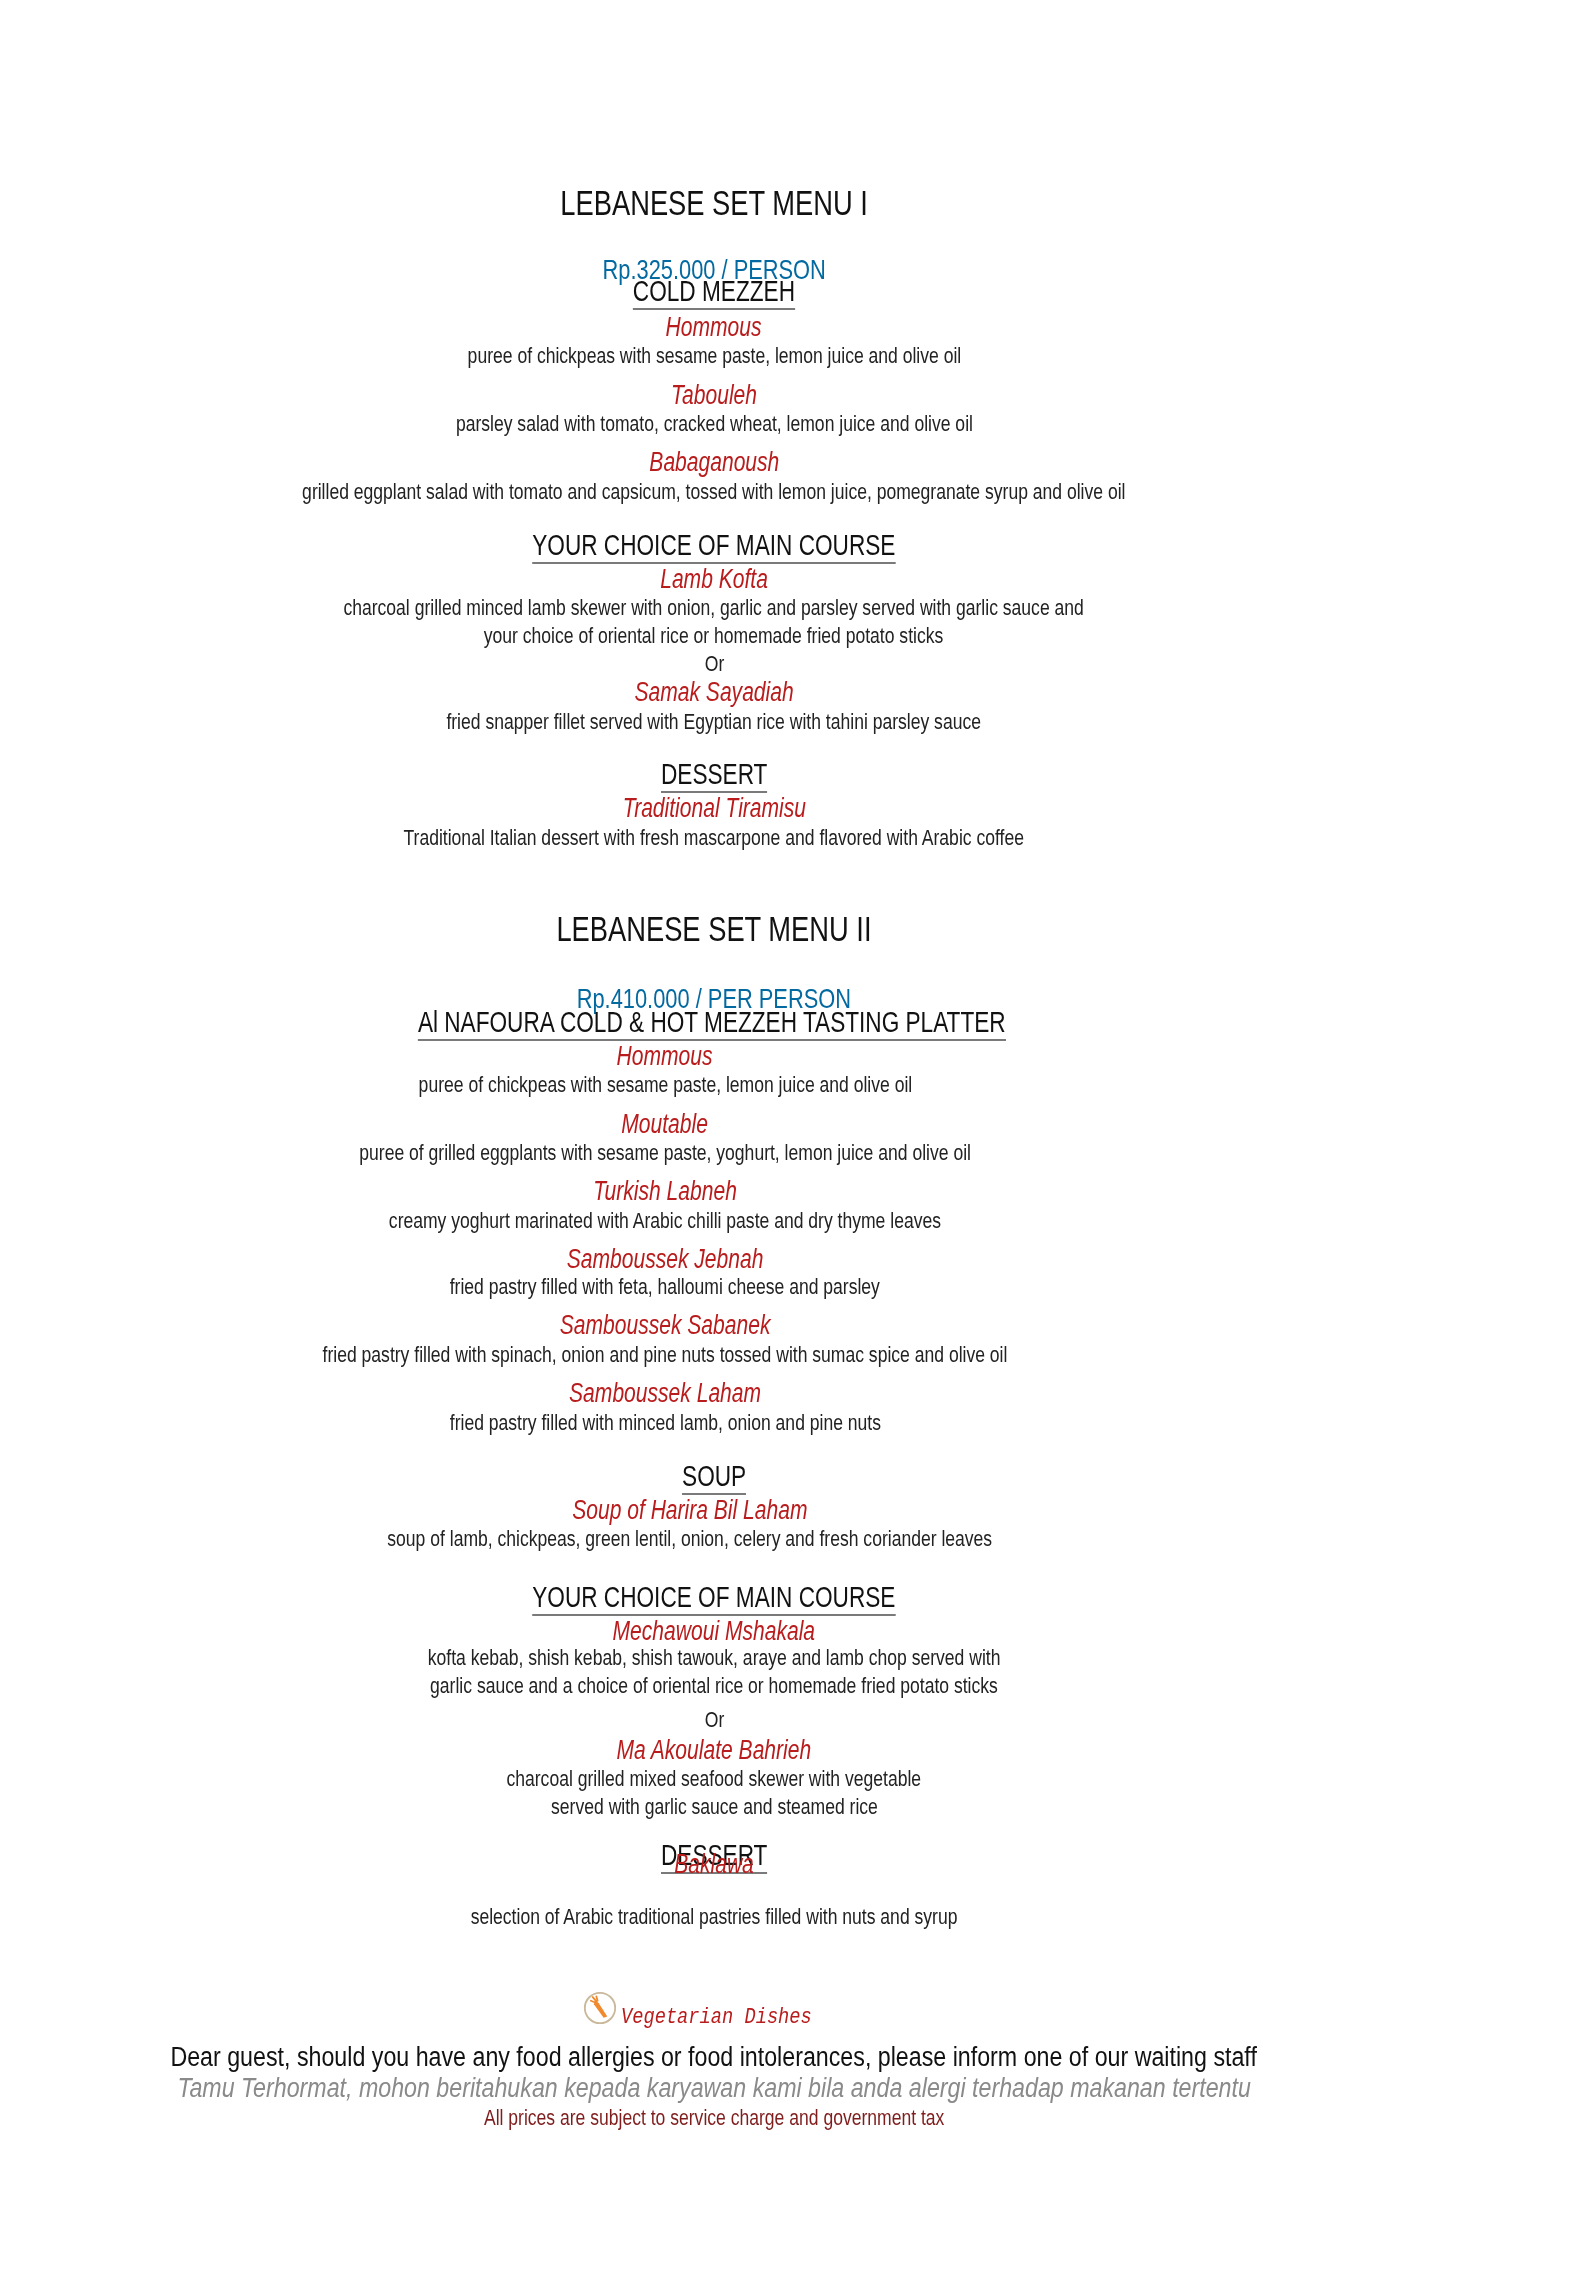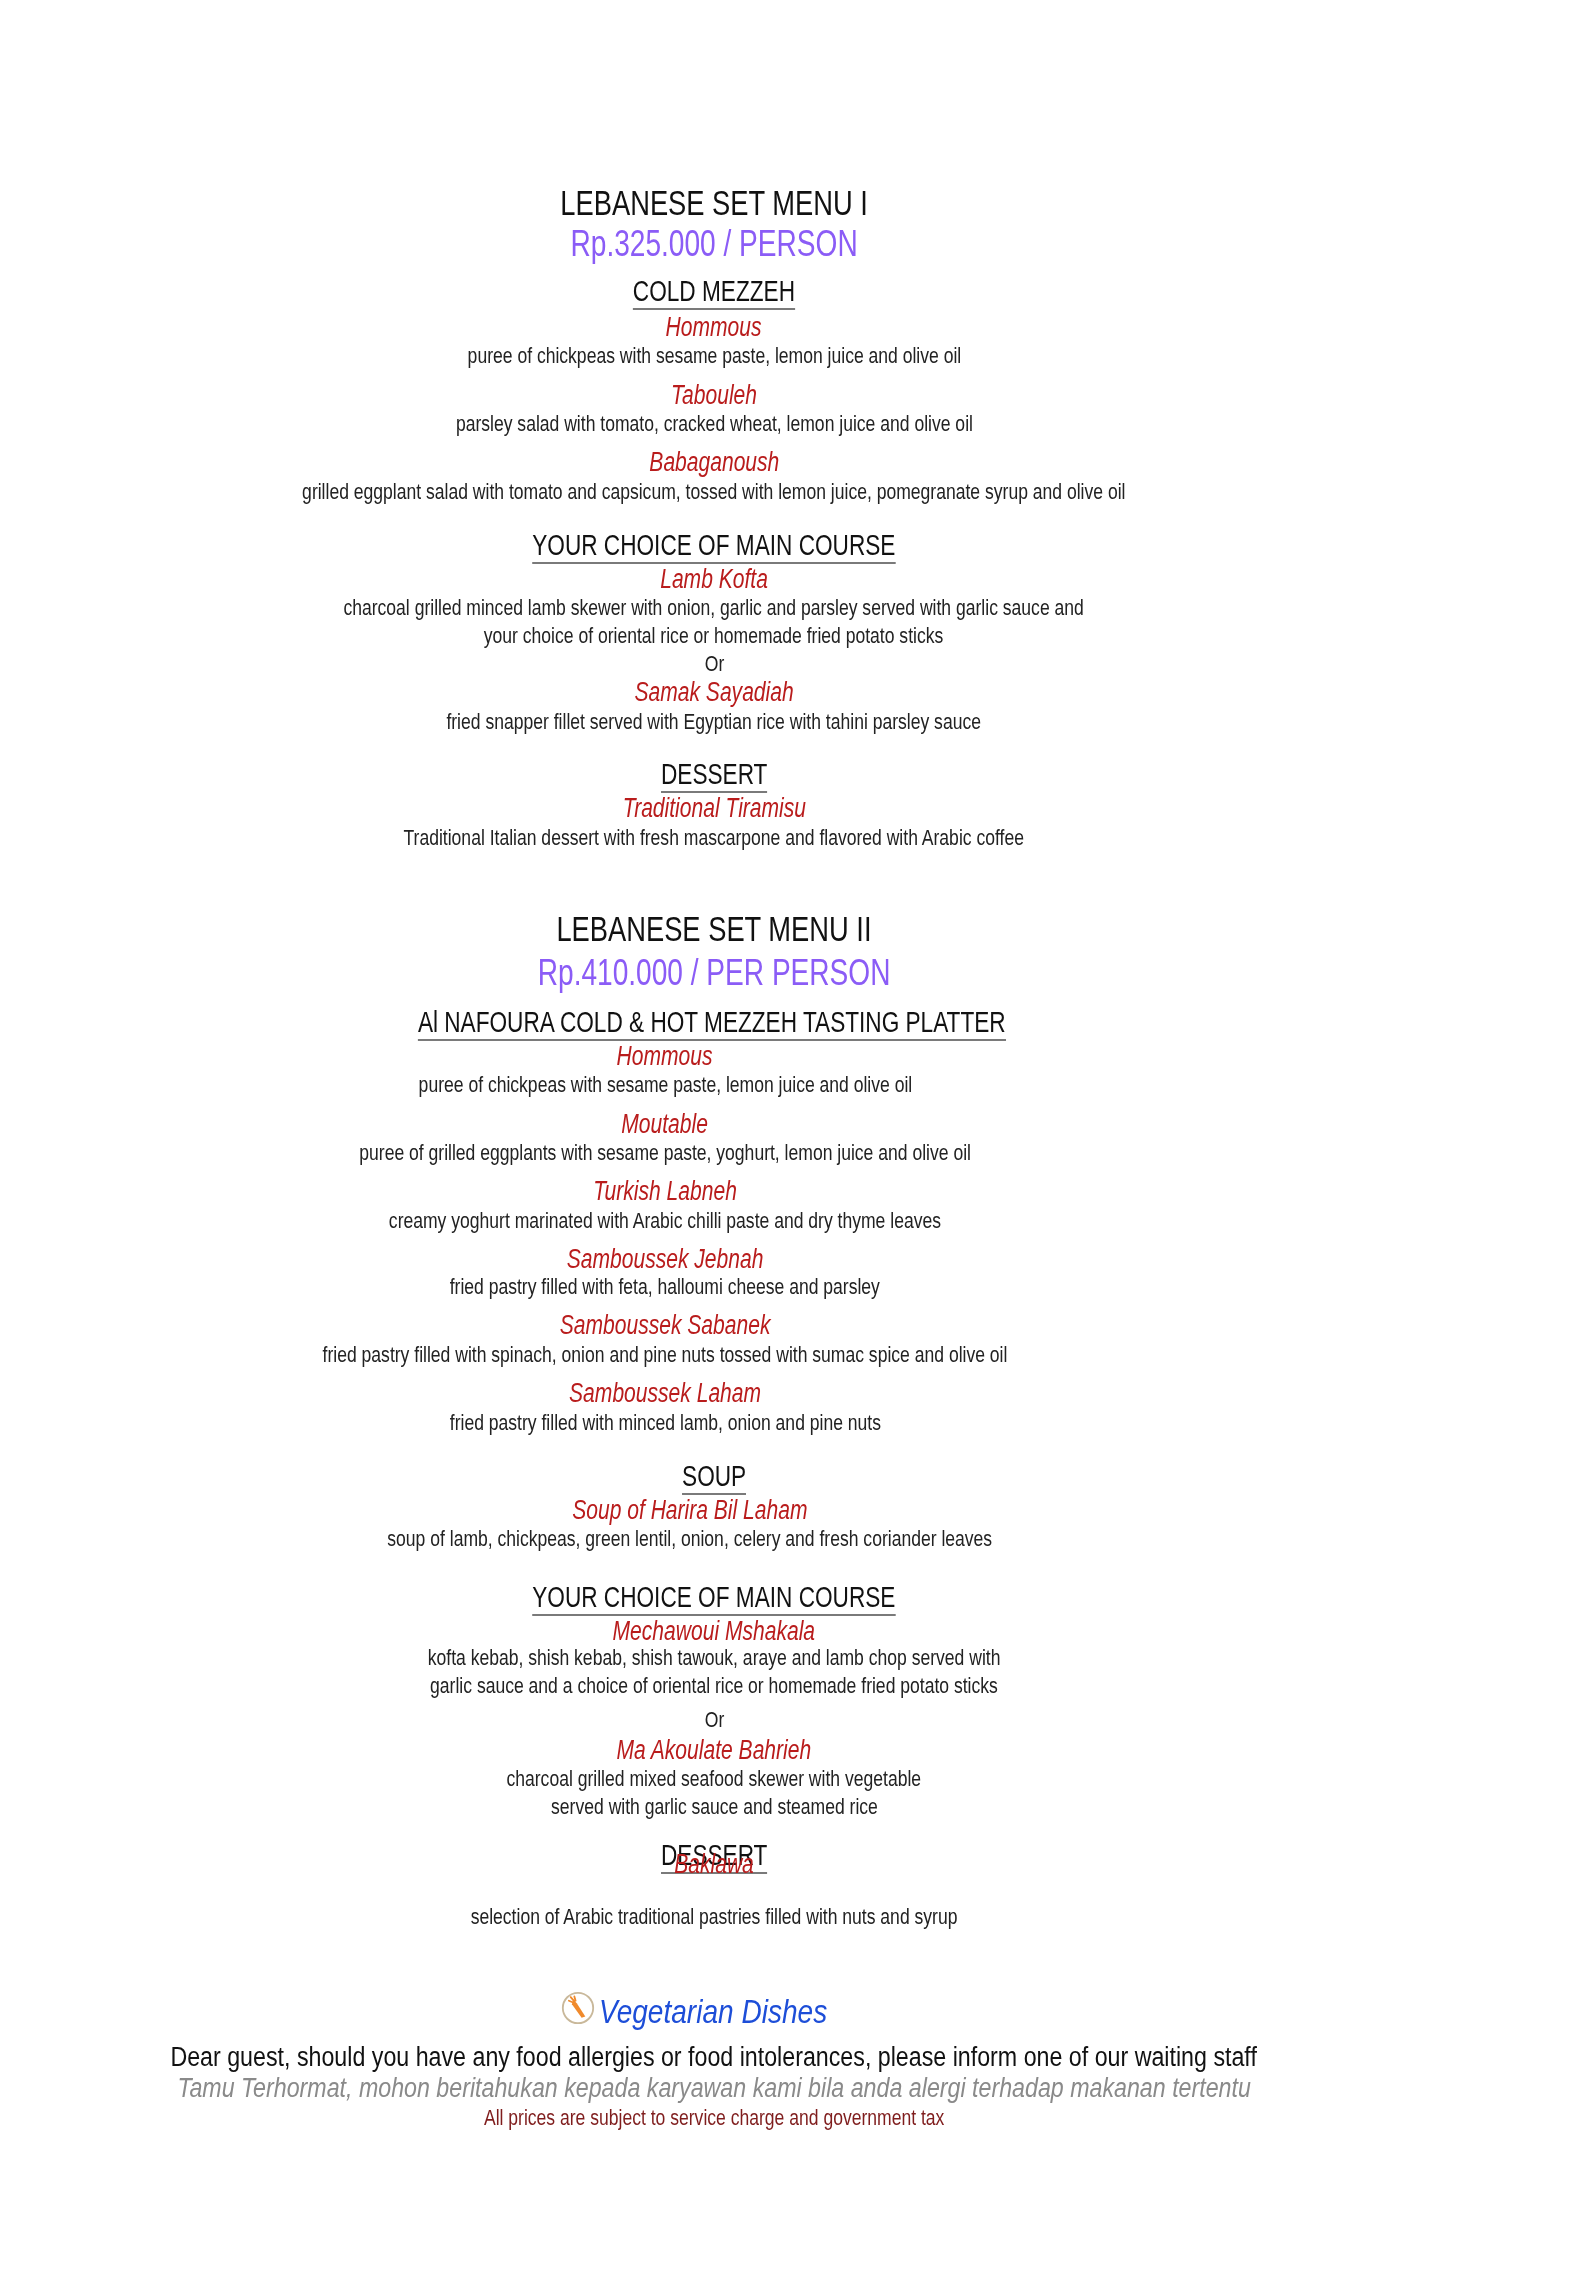--- a/index.html
+++ b/index.html
@@ -1,27 +1,27 @@
 <!DOCTYPE html>
 <html style="font-size:9.7px"><head>
 <meta charset="utf-8">
 <style>
   html, body { margin:0; padding:0; background:#ffffff; }
   body { width:1591px; height:2295px; position:relative; overflow:hidden;
          font-family:"Liberation Sans", "DejaVu Sans", sans-serif; color:#111; }
   .line { position:absolute; left:0; width:1428px; text-align:center; white-space:nowrap; }
   .line > span { display:inline-block; transform:scaleX(0.78); transform-origin:center; }
   .title { font-size:35px; font-weight:400; color:#111; }
-  .price { font-size:36px; color:#8b5cf6; }
+  .price { font-size:28px; color:#0369a1;margin-top:31px; }
   .section { font-size:29px; color:#111; }
   .section > span { border-bottom:2.4px solid #7a7a7a; padding-bottom:1.2px; line-height:1.05; }
   .item { font-size:27px; font-style:italic; color:#b91c1c; }
   .desc { font-size:22.5px; color:#222; }
   .or { font-size:22.5px; color:#222; }
-  .veg { font-size:33px; font-style:italic; color:#1d4ed8; }
+  .veg { font-size:22px; font-style:italic; color:#b91c1c;font-family:Liberation Mono, monospace; }
   .veg > span { transform:none; }
   .veg-text { display:inline-block; transform:scaleX(0.85); transform-origin:left center; }
   .veg-icon { display:inline-block; width:34px; height:34px; vertical-align:-2.4px; margin-right:3.7px; }
   .notice { font-size:27px; color:#111; }
   .notice > span { transform:scaleX(0.86); }
   .notice-id { font-size:27px; font-style:italic; color:#8a8a8a; }
   .notice-id > span { transform:scaleX(0.86); }
   .tax { font-size:22.5px; color:#7f1d1d; }
   .shift { left:-91px; }
 </style>

